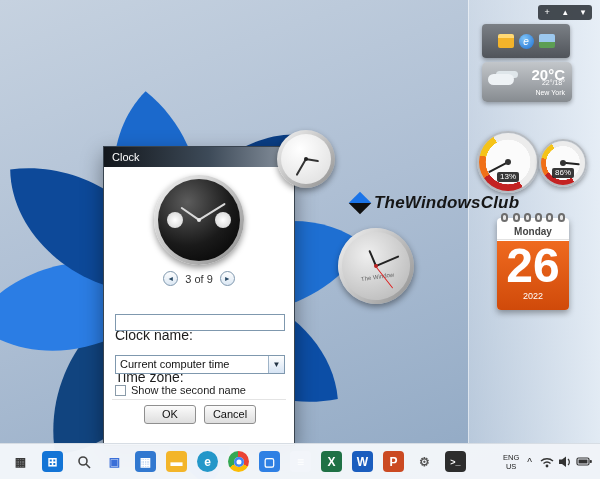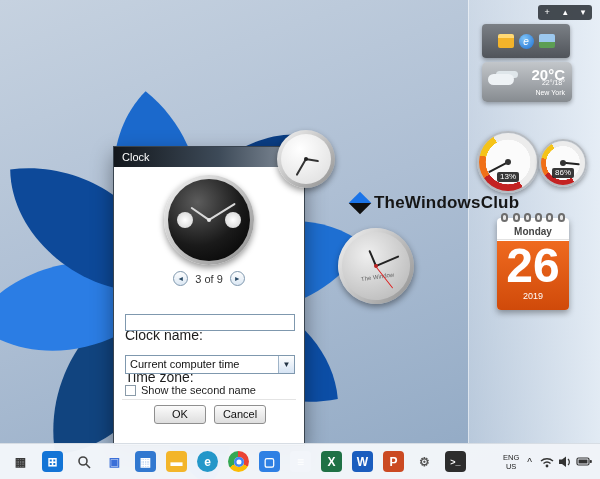--- a/index.html
+++ b/index.html
@@ -87,27 +87,27 @@
   #clock-top { position:absolute; left:277px; top:130px; width:58px; height:58px; z-index:6; }
   #clock-top .clockface { background:radial-gradient(circle at 38% 30%,#ffffff,#dcdcdc); }
   #clock-mid { position:absolute; left:338px; top:228px; width:76px; height:76px;
                transform:rotate(-8deg); z-index:5; }
   #clock-mid .clockface { background:radial-gradient(circle at 40% 32%,#efefef,#b2b2b2); }
   #clock-mid .brand { position:absolute; left:0; right:0; top:62%; text-align:center;
                font-size:6px; color:#666; }
 
   
   #logo { position:absolute; left:352px; top:193px; display:flex; align-items:center;
-          gap:6px; z-index:4; }
+          gap:6px; z-index:4;font-style:italic; }
   #logo .mark { width:16px; height:16px; transform:rotate(45deg);
           background:linear-gradient(135deg,#1b74e8 50%,#101010 50%); }
   #logo .text { font-size:17px; font-weight:bold; color:#161616; letter-spacing:.2px; }
 
   
-  #dialog { position:absolute; left:113px; top:146px; width:192px; height:300px;
+  #dialog { position:absolute; left:103px; top:146px; width:192px; height:300px;
             background:#fff; border:1px solid #39444f; box-shadow:0 8px 20px rgba(0,0,0,.4);
             z-index:5; }
   #dlg-title { height:20px; background:linear-gradient(90deg,#13171c,#3d4a58 55%,#8d97a3);
             color:#fff; font-size:11px; line-height:20px; padding-left:8px; }
   #preview { position:absolute; left:calc(50% - 45px); top:28px; width:90px; height:90px; }
   #preview .clockface { background:radial-gradient(circle at 36% 28%,#5c5c5c,#1a1a1a 55%,#000); }
   #preview .subdial { position:absolute; top:calc(50% - 8px); width:16px; height:16px;
             border-radius:50%; background:radial-gradient(#ffffff,#cfcfcf); }
   #dlg-nav { position:absolute; top:124px; left:0; right:0; display:flex; gap:7px;
             align-items:center; justify-content:center; font-size:11px; color:#333; }
@@ -211,21 +211,21 @@
       <span class="ring"></span>
         <span class="ring"></span>
         <span class="ring"></span>
       <span class="ring"></span>
         <span class="ring"></span>
         <span class="ring"></span>
     </div>
     <div class="head">Monday</div>
     <div class="body">
       <div class="day">26</div>
-      <div class="year">2019</div>
+      <div class="year">2022</div>
     </div>
   </div>
 
   <div id="clock-top" class="clockring">
     <div class="clockface">
       <div class="hand" style="height:13px; background:#333; transform:rotate(100deg);"></div>
       <div class="hand" style="height:19px; background:#333; transform:rotate(210deg);"></div>
       <div class="clk-center" style="background:#222;"></div>
     </div>
   </div>

